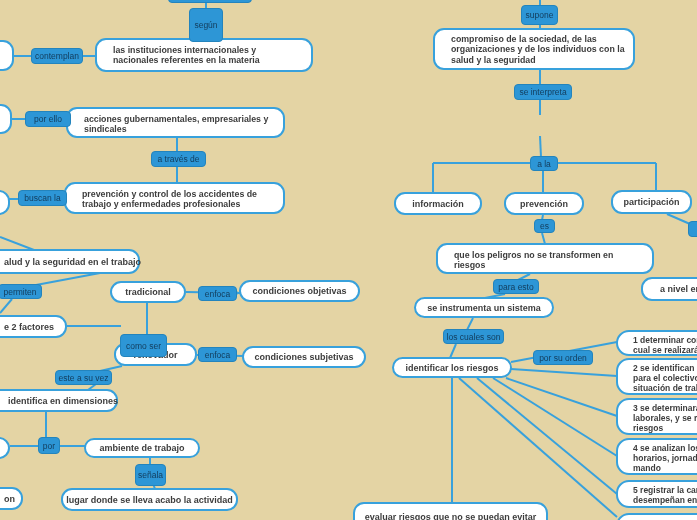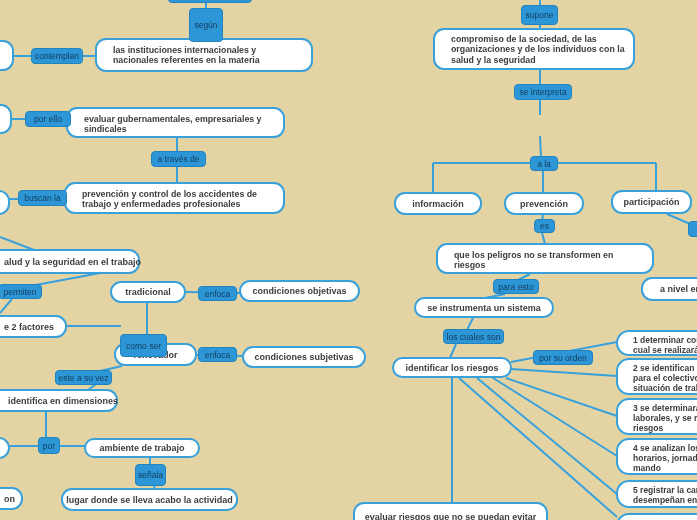--- a/index.html
+++ b/index.html
@@ -77,21 +77,21 @@
   <div class="node" style="left:-52px;top:190px;width:62px;height:25px"></div>
   <div class="node" style="left:-50px;top:437px;width:60px;height:22px"></div>
   <div class="lab" style="left:168px;top:-12px;width:84px;height:15px"></div>
   <div class="lab" style="left:688px;top:221px;width:30px;height:16px"></div>
 
   <div class="lab" style="left:189px;top:8px;width:34px;height:34px">según</div>
   <div class="lab" style="left:31px;top:48px;width:52px;height:16px">contemplan</div>
   <div class="node m" style="left:95px;top:38px;width:218px;height:34px">las instituciones internacionales y
 nacionales referentes en la materia</div>
   <div class="lab" style="left:25px;top:111px;width:46px;height:16px">por ello</div>
-  <div class="node m" style="left:66px;top:107px;width:219px;height:31px">evaluar gubernamentales, empresariales y
+  <div class="node m" style="left:66px;top:107px;width:219px;height:31px">acciones gubernamentales, empresariales y
 sindicales</div>
   <div class="lab" style="left:151px;top:151px;width:55px;height:16px">a través de</div>
   <div class="lab" style="left:18px;top:190px;width:49px;height:16px">buscan la</div>
   <div class="node m" style="left:64px;top:182px;width:221px;height:32px">prevención y control de los accidentes de
 trabajo y enfermedades profesionales</div>
 
   <div class="node cl" style="left:-40px;top:249px;width:180px;height:25px;padding-left:42px">alud y la seguridad en el trabajo</div>
   <div class="lab" style="left:-2px;top:284px;width:44px;height:15px">permiten</div>
   <div class="node c" style="left:110px;top:281px;width:76px;height:22px">tradicional</div>
   <div class="lab" style="left:198px;top:286px;width:39px;height:15px">enfoca</div>

